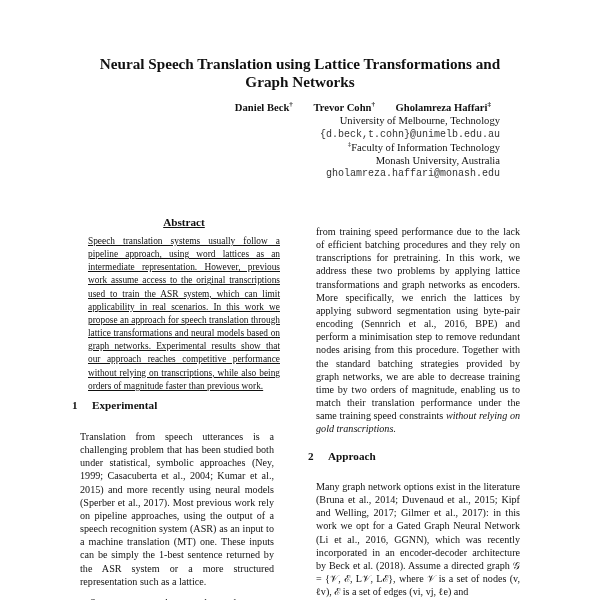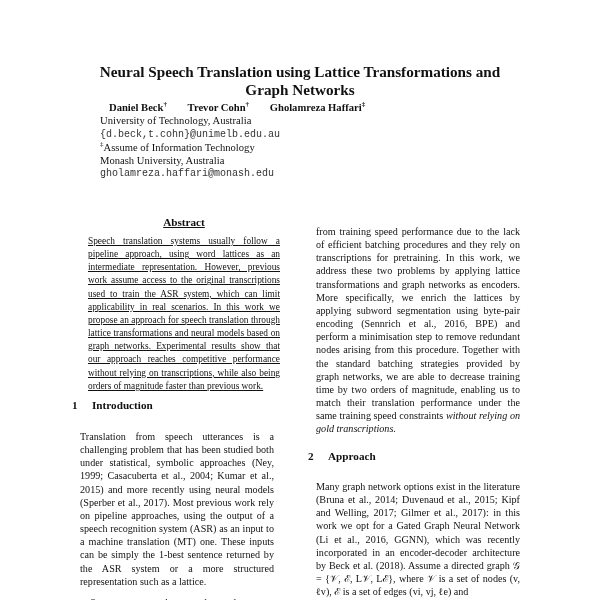--- a/index.html
+++ b/index.html
@@ -1,21 +1,21 @@
 <!DOCTYPE html>
 <html><head>
 <meta charset="utf-8">
 <style>
   html, body { margin:0; padding:0; }
   body { width:600px; height:600px; background:#fff; overflow:hidden; position:relative;
          font-family:"Liberation Serif", serif; color:#111; }
   .abs { position:absolute; }
-  .title { left:80px; top:63px; width:440px; text-align:center; font-weight:bold;
+  .title { left:80px; top:55px; width:440px; text-align:center; font-weight:bold;
            font-size:15.2px; line-height:18px; }
-  .authors { left:100px; top:101px; width:400px; text-align:left; font-size:10.6px; line-height:13.3px; }
+  .authors { left:100px; top:101px; width:400px; text-align:right; font-size:10.6px; line-height:13.3px; }
   .authors .names { font-weight:bold; word-spacing:0; }
   .authors .names span { margin:0 9px; }
   .mono { font-family:"Liberation Mono", monospace; font-size:10px; color:#333; }
   sup { font-size:7px; line-height:0; }
   .col { font-size:10.15px; line-height:13.15px; text-align:justify; }
   .col p { margin:8px; }
   .abstract-head { left:88px; top:216px; width:192px; text-align:center; font-weight:bold; font-size:11.2px;text-decoration:underline; }
   .abstract { left:88px; top:235px; width:192px; font-size:9.35px; line-height:13.15px;text-decoration:underline; }
   .sec { font-weight:bold; font-size:11.2px; }
   .sec .num { display:inline-block; width:20px; }
@@ -28,32 +28,32 @@
 <body>
 
 <div class="abs title">Neural Speech Translation using Lattice Transformations and Graph Networks</div>
 
 <div class="abs authors">
   <div class="names">
     <span><span style="margin:0">Daniel Beck</span><sup>†</sup></span>
     <span><span style="margin:0">Trevor Cohn</span><sup>†</sup></span>
     <span><span style="margin:0">Gholamreza Haffari</span><sup>‡</sup></span>
   </div>
-  <div>University of Technology, Australia</div>
+  <div>University of Melbourne, Technology</div>
   <div class="mono">{d.beck,t.cohn}@unimelb.edu.au</div>
-  <div><sup>‡</sup><span>Assume of Information Technology</span></div>
+  <div><sup>‡</sup><span>Faculty of Information Technology</span></div>
   <div>Monash University, Australia</div>
   <div class="mono">gholamreza.haffari@monash.edu</div>
 </div>
 
 <div class="abs abstract-head">Abstract</div>
 <div class="abs col abstract">Speech translation systems usually follow a pipeline approach, using word lattices as an intermediate representation. However, previous work assume access to the original transcriptions used to train the ASR system, which can limit applicability in real scenarios. In this work we propose an approach for speech translation through lattice transformations and neural models based on graph networks. Experimental results show that our approach reaches competitive performance without relying on transcriptions, while also being orders of magnitude faster than previous work.</div>
 
 <div class="abs sec left" style="top:399px;">
-  <span class="num">1</span><span>Introduction</span>
+  <span class="num">1</span><span>Experimental</span>
 </div>
 <div class="abs col left" style="top:422px;">
   <p>Translation from speech utterances is a challenging problem that has been studied both under statistical, symbolic approaches (Ney, 1999; Casacuberta et al., 2004; Kumar et al., 2015) and more recently using neural models (Sperber et al., 2017). Most previous work rely on pipeline approaches, using the output of a speech recognition system (ASR) as an input to a machine translation (MT) one. These inputs can be simply the 1-best sentence returned by the ASR system or a more structured representation such as a lattice.</p>
   <p class="indent">Some recent work on end-to-end systems bypass the which for intermediate representations,</p>
 </div>
 
 <div class="abs col right" style="top:217px;">
   <p><span>from training speed performance due to the lack of efficient batching procedures and they rely on transcriptions for pretraining. In this work, we address these two problems by applying lattice transformations and graph networks as encoders. More specifically, we enrich the lattices by applying subword segmentation using byte-pair encoding (Sennrich et al., 2016, BPE) and perform a minimisation step to remove redundant nodes arising from this procedure. Together with the standard batching strategies provided by graph networks, we are able to decrease training time by two orders of magnitude, enabling us to match their translation performance under the same training speed constraints </span><i>without relying on gold transcriptions</i><span>.</span></p>
 </div>
 

